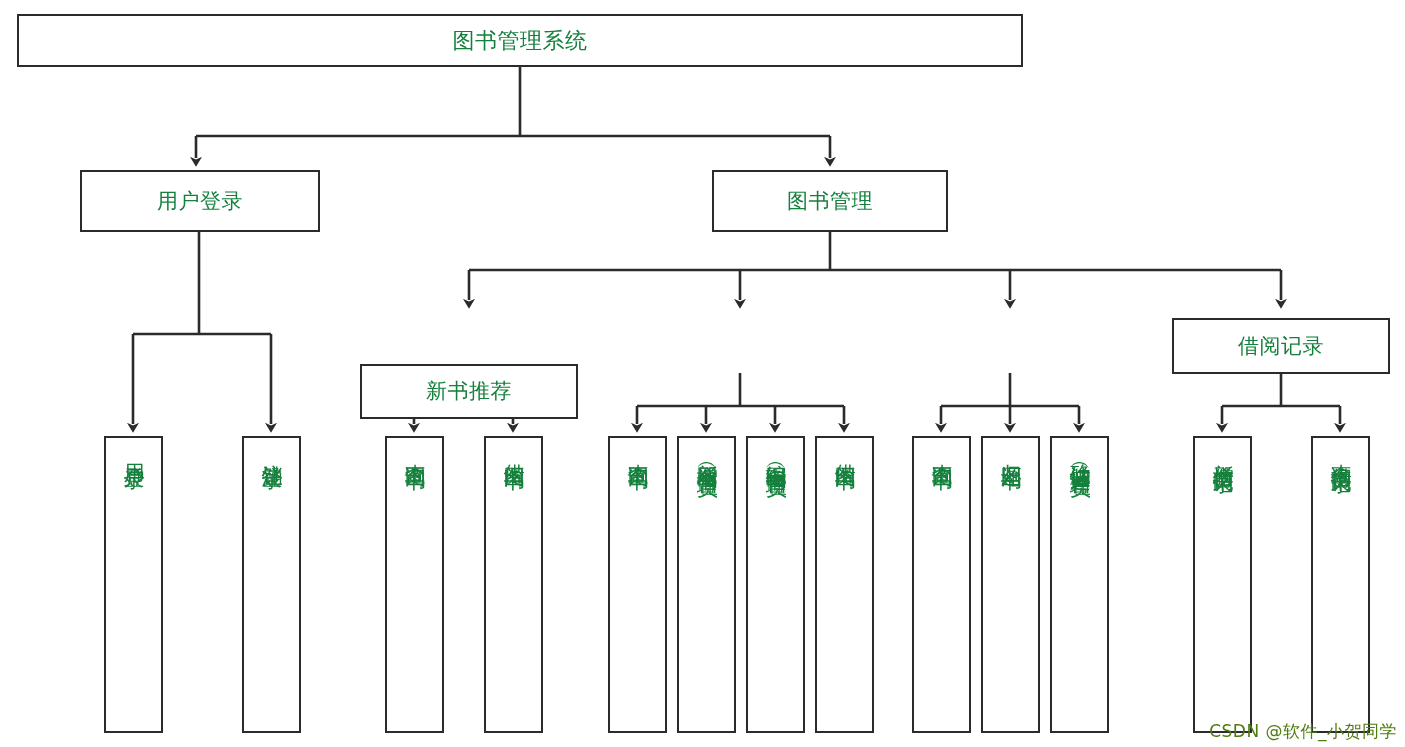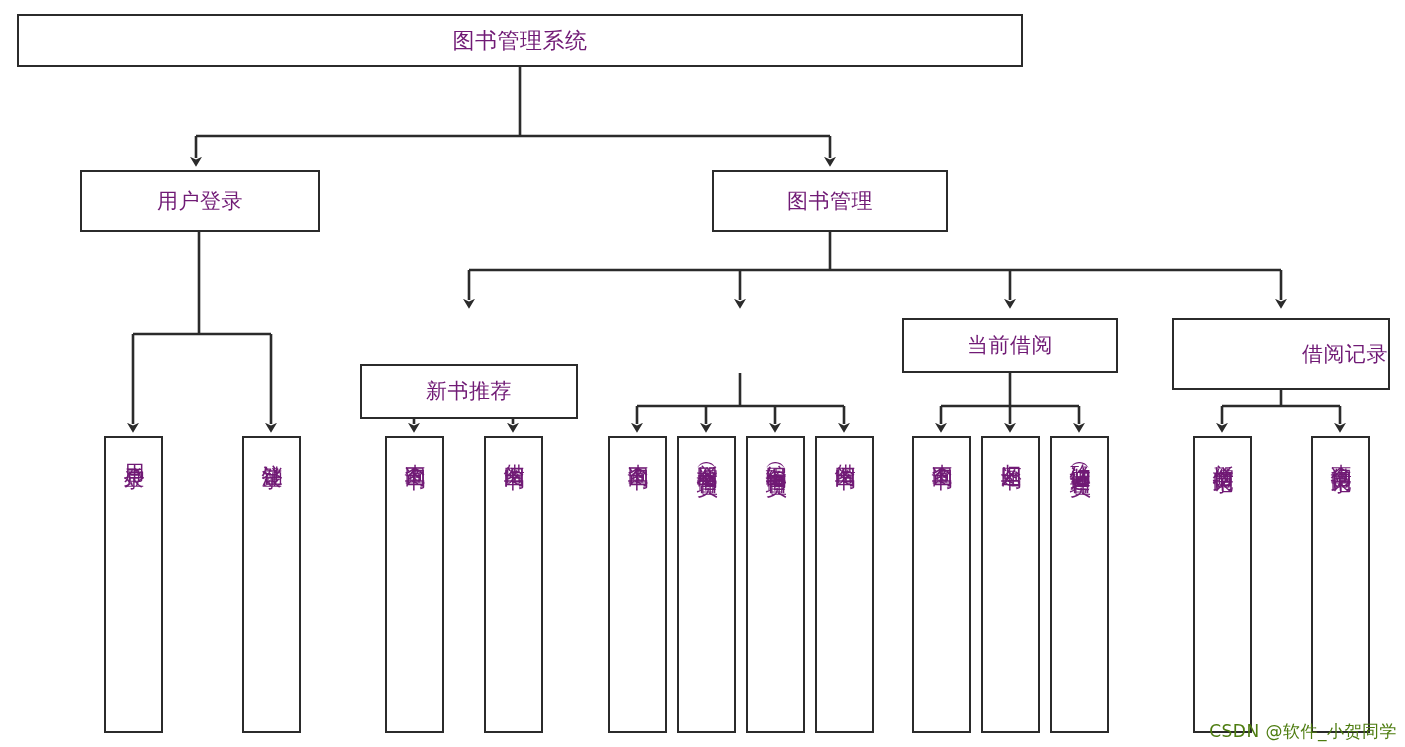--- a/index.html
+++ b/index.html
@@ -27,21 +27,21 @@
     pointer-events: none;
   }
   .node {
     position: absolute;
     box-sizing: border-box;
     background: #ffffff;
     border: 2.5px solid #2b2b2b;
     display: flex;
     align-items: center;
     justify-content: center;
-    color: #701a75;
+    color: #15803d;
   }
   .node .label {
     display: block;
     text-align: center;
     line-height: 1.18;
     white-space: nowrap;
   }
   
   .node.horiz .label {
     font-size: 21px;
@@ -135,24 +135,21 @@
   <div class="node horiz" style="left:80px; top:170px; width:240px; height:62px;">
     <span class="label">用户登录</span>
   </div>
   <div class="node horiz" style="left:712px; top:170px; width:236px; height:62px;font-family:Liberation Serif, serif;">
     <span class="label">图书管理</span>
   </div>
 
   <div class="node horiz" style="left:360px; top:332px; width:218px; height:55px;margin-top:32px;">
     <span class="label">新书推荐</span>
   </div>
-  <div class="node horiz" style="left:902px; top:318px; width:216px; height:55px;">
-    <span class="label">当前借阅</span>
-  </div>
-  <div class="node horiz" style="left:1172px; top:318px; width:218px; height:72px;justify-content:flex-end;">
+  <div class="node horiz" style="left:1172px; top:318px; width:218px; height:56px;">
     <span class="label">借阅记录</span>
   </div>
 
   <div class="node vert" style="left:104px; top:436px; width:59px; height:297px;">
     <span class="label">用户登录</span>
   </div>
   <div class="node vert" style="left:242px; top:436px; width:59px; height:297px;">
     <span class="label">注销登录</span>
   </div>
 

